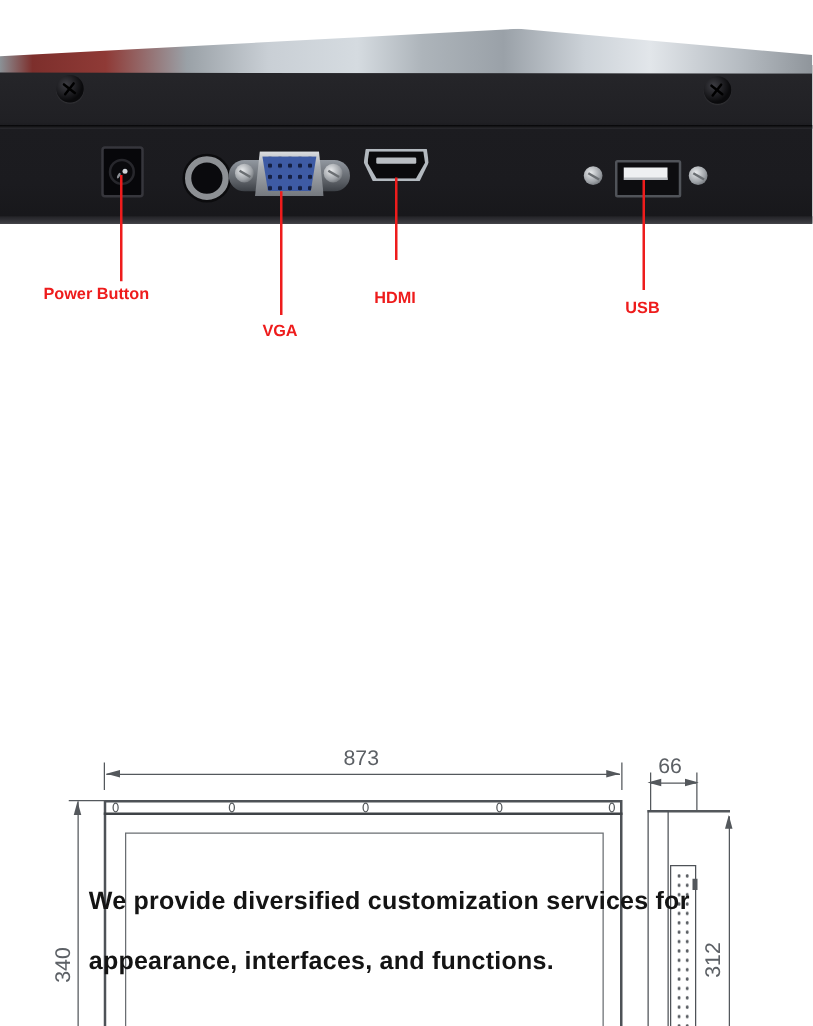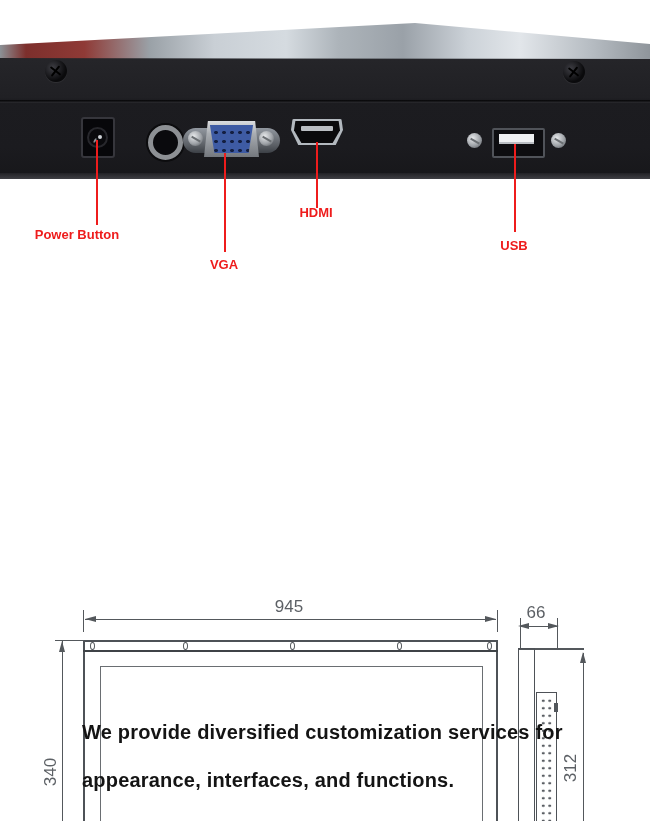--- a/index.html
+++ b/index.html
@@ -78,21 +78,21 @@
 
   .sv-topline{left:518px;top:353px;width:66px;height:1.5px;}
   .sv-body{left:518px;top:353px;width:17px;height:258px;border:1.5px solid #4e5257;box-sizing:border-box;}
   .sv-block{left:536px;top:397px;width:21px;height:161px;border:1.5px solid #4e5257;box-sizing:border-box;background:#fff;}
   .sv-dots{left:540px;top:402px;width:13px;height:150px;
     background-image:radial-gradient(circle,#5a5e63 1.1px,transparent 1.5px);
     background-size:6.5px 7.5px;}
   .sv-notch{left:554px;top:408px;width:4px;height:9px;background:#53575c;}
 
   
-  .caption p{position:absolute;margin:11px;color:#141414;font-weight:700;font-size:20px;letter-spacing:.2px;}
+  .caption p{position:absolute;margin:0;color:#141414;font-weight:700;font-size:20px;letter-spacing:.2px;}
 </style>
 </head>
 <body>
 
 <div class="stage">
 
   <div class="abs" style="left:0;top:0;width:650px;height:300px;">
     <div class="abs ph-body">
       <div class="abs ph-seam"></div>
       <div class="abs ph-bedge"></div>
@@ -129,42 +129,42 @@
     </div>
     <div class="abs mscrew" style="left:551px;top:133px;"></div>
 
     <div class="abs callout-line" style="left:96px;top:140px;height:85px;"></div>
     <div class="abs callout-line" style="left:224px;top:153px;height:99px;"></div>
     <div class="abs callout-line" style="left:316px;top:142px;height:66px;"></div>
     <div class="abs callout-line" style="left:514px;top:144px;height:88px;"></div>
 
     <div class="abs callout" style="left:20px;top:227px;width:114px;">Power Button</div>
     <div class="abs callout" style="left:194px;top:257px;width:60px;">VGA</div>
-    <div class="abs callout" style="left:286px;top:205px;width:60px;">HDMI</div>
+    <div class="abs callout" style="left:286px;top:230px;width:60px;">HDMI</div>
     <div class="abs callout" style="left:486px;top:238px;width:56px;">USB</div>
   </div>
 
   <div class="abs" style="left:0;top:295px;width:650px;height:395px;">
 
     <div class="abs fv-outer" style="position:absolute;"></div>
     <div class="abs fv-topbar"></div>
 
     <div class="abs fv-screen"></div>
     <div class="abs oval" style="left:90px;top:347px;"></div>
     <div class="abs oval" style="left:183px;top:347px;"></div>
     <div class="abs oval" style="left:290px;top:347px;"></div>
     <div class="abs oval" style="left:397px;top:347px;"></div>
     <div class="abs oval" style="left:487px;top:347px;"></div>
 
     <div class="abs ln" style="left:85px;top:324px;width:411px;height:1px;"></div>
     <div class="abs arr l" style="left:85px;top:320.5px;"></div>
     <div class="abs arr r" style="left:485px;top:320.5px;"></div>
     <div class="abs ln" style="left:83px;top:315px;width:1px;height:22px;"></div>
     <div class="abs ln" style="left:497px;top:315px;width:1px;height:22px;"></div>
-    <div class="abs dimtxt" style="left:264px;top:303px;width:50px;">945</div>
+    <div class="abs dimtxt" style="left:264px;top:303px;width:50px;">873</div>
 
     <div class="abs ln" style="left:62px;top:346px;width:1px;height:266px;"></div>
     <div class="abs arr u" style="left:58.5px;top:346px;"></div>
 
     <div class="abs ln" style="left:55px;top:345px;width:29px;height:1px;"></div>
 
     <div class="abs dimtxt rot" style="left:26px;top:468px;width:50px;">340</div>
 
     <div class="abs ln sv-topline"></div>
     <div class="abs sv-body"></div>

